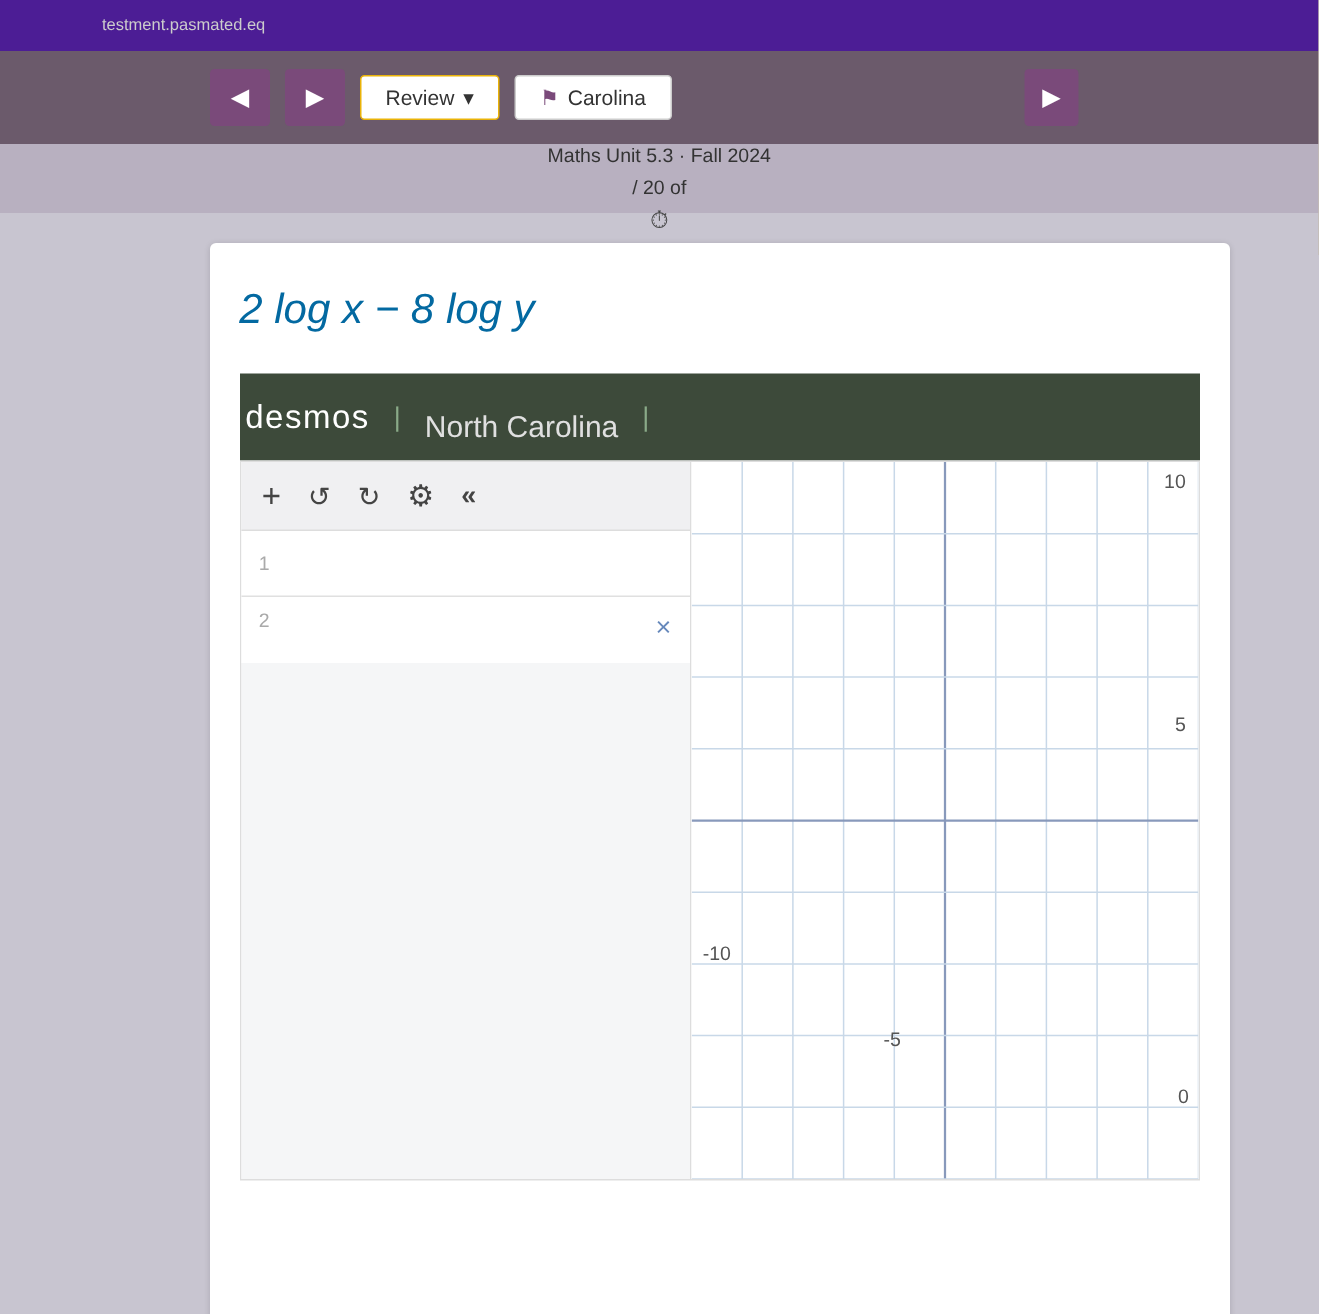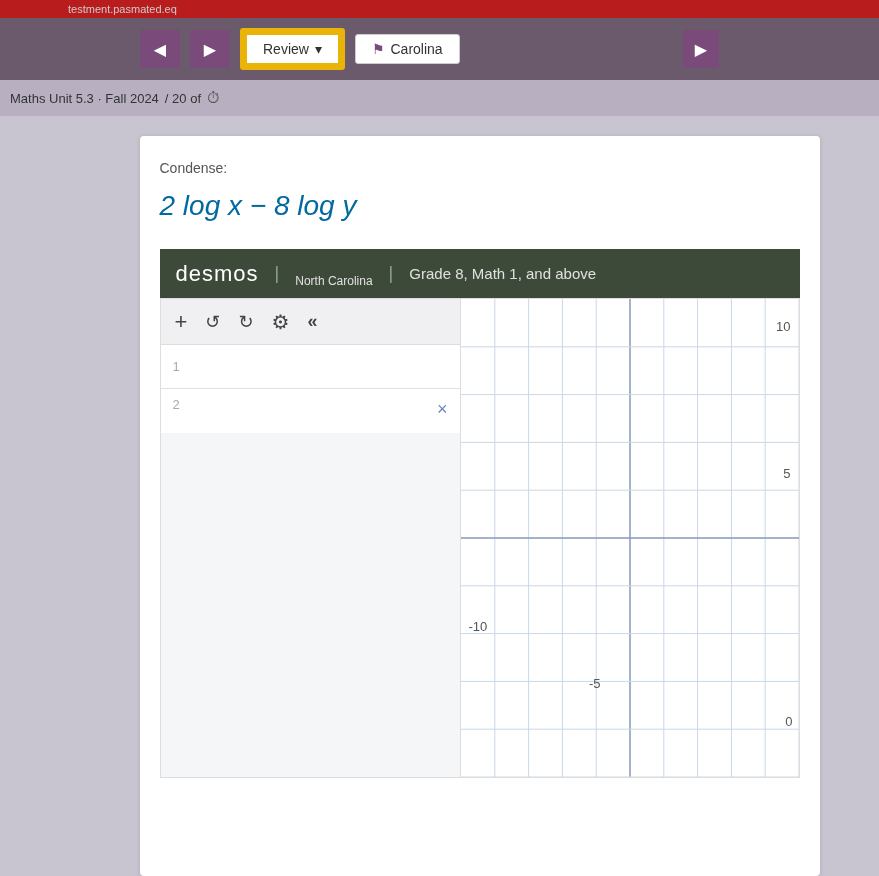--- a/index.html
+++ b/index.html
@@ -7,22 +7,22 @@
       background: #8a7a6a;
       width: 879px;
       height: 876px;
       overflow: hidden;
       font-family: Arial, sans-serif;
       position: relative;
     }
 
     
     .browser-top {
-      background: #b91c1c;
-      height: 18px;
+      background: #4c1d95;
+      height: 34px;
       width: 100%;
       display: flex;
       align-items: center;
       padding: 0 8px;
     }
 
     
     .toolbar {
       background: #6b5a6b;
       height: 62px;
@@ -41,21 +41,21 @@
       cursor: pointer;
       border-radius: 3px;
       font-size: 16px;
       display: flex;
       align-items: center;
       justify-content: center;
     }
 
     .review-btn {
       background: white;
-      border: 7px solid #eab308;
+      border: 1px solid #eab308;
       color: #333;
       padding: 6px 16px;
       border-radius: 3px;
       cursor: pointer;
       font-size: 14px;
       display: flex;
       align-items: center;
       gap: 6px;
     }
 
@@ -88,27 +88,28 @@
       font-size: 16px;
       display: flex;
       align-items: center;
       justify-content: center;
       margin-left: auto;
     }
 
     
     .breadcrumb-bar {
       background: #b8b0c0;
-      height: 36px;
-      display: flex;
-      align-items: center;
-      padding: 0 10px;
+      height: 46px;
+      display: flex;
+      align-items: center;
+      padding: 0 22px;
       font-size: 13px;
       color: #333;
       gap: 6px;
+      flex-direction: column;
     }
 
     .timer-icon {
       font-size: 16px;
       color: #444;
     }
 
     
     .main-content {
       background: #c8c5d0;
@@ -140,41 +141,41 @@
       color: #0369a1;
       margin-bottom: 24px;
       font-style: italic;
       line-height: 1.4;
     }
 
     
     .desmos-header {
       background: #3d4a3a;
       color: white;
-      padding: 10px 16px;
+      padding: 10px 4px;
       display: flex;
       align-items: center;
       gap: 16px;
       font-size: 15px;
     }
 
     .desmos-logo {
       font-size: 22px;
       font-weight: 300;
       letter-spacing: 1px;
       color: white;
     }
 
     .desmos-separator {
       color: #8aaa88;
       font-size: 18px;
     }
 
     .desmos-region {
-      font-size: 12px;
+      font-size: 20px;
       color: #e0e0e0;
       margin-top: 15px;
     }
 
     .desmos-grade {
       font-size: 15px;
       color: #e0e0e0;
     }
 
     
@@ -283,21 +284,21 @@
       width: 100%; height: 100%;
     }
 
     
     .axis-label {
       position: absolute;
       font-size: 13px;
       color: #555;
     }
 
-    .label-10-top { top: 20px; right: 8px; }
+    .label-10-top { top: 5px; right: 8px; }
     .label-5-mid { top: 35%; right: 8px; }
     .label-neg10 { bottom: 30%; left: 8px; }
     .label-neg5 { bottom: 18%; left: 38%; }
     .label-0 { bottom: 10%; right: 6px; }
   </style>
 </head>
 <body>
 
 <div class="browser-top">
   <span style="color:#ccc; font-size:11px; margin-left:60px;">testment.pasmated.eq</span>
@@ -322,32 +323,30 @@
 
 <div class="breadcrumb-bar">
   <span>Maths Unit 5.3 · Fall 2024</span>
   <span>/ 20 of</span>
   <span class="timer-icon">⏱</span>
 </div>
 
 <div class="main-content">
   <div class="question-panel">
 
-    <div class="question-label">Condense:</div>
 
     <div class="math-expression">
       2 log&nbsp;<em>x</em>&nbsp;−&nbsp;8 log&nbsp;<em>y</em>
     </div>
 
     <div class="desmos-header">
       <span class="desmos-logo">desmos</span>
       <span class="desmos-separator">|</span>
       <span class="desmos-region">North Carolina</span>
       <span class="desmos-separator">|</span>
-      <span class="desmos-grade">Grade 8, Math 1, and above</span>
     </div>
 
     <div class="desmos-area">
 
       <div class="expr-panel">
 
         <div class="expr-toolbar">
           <button class="tool-btn">+</button>
           <button class="tool-btn undo-btn">↺</button>
           <button class="tool-btn redo-btn">↻</button>

